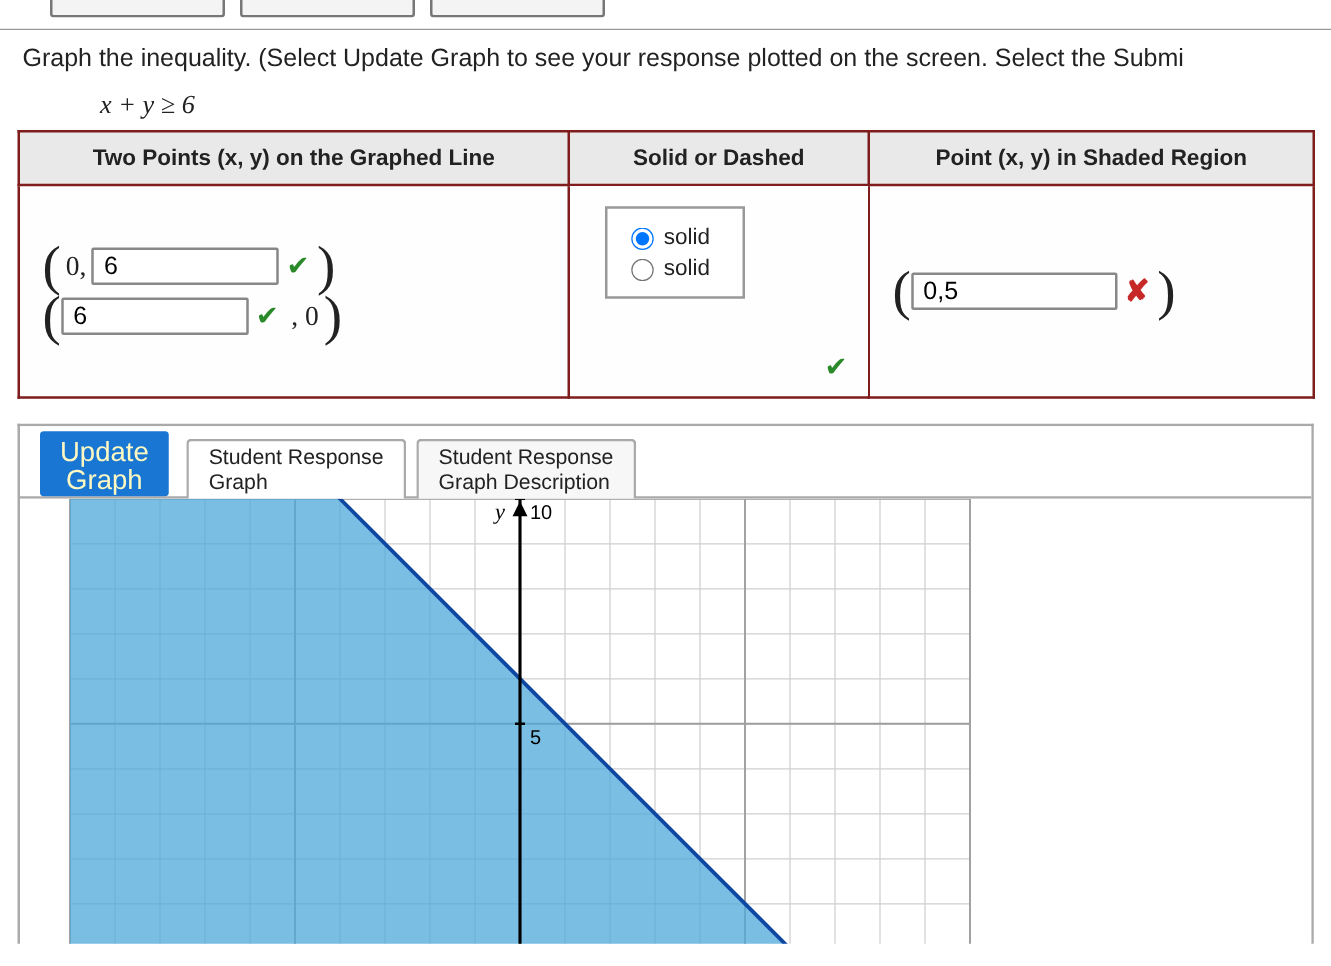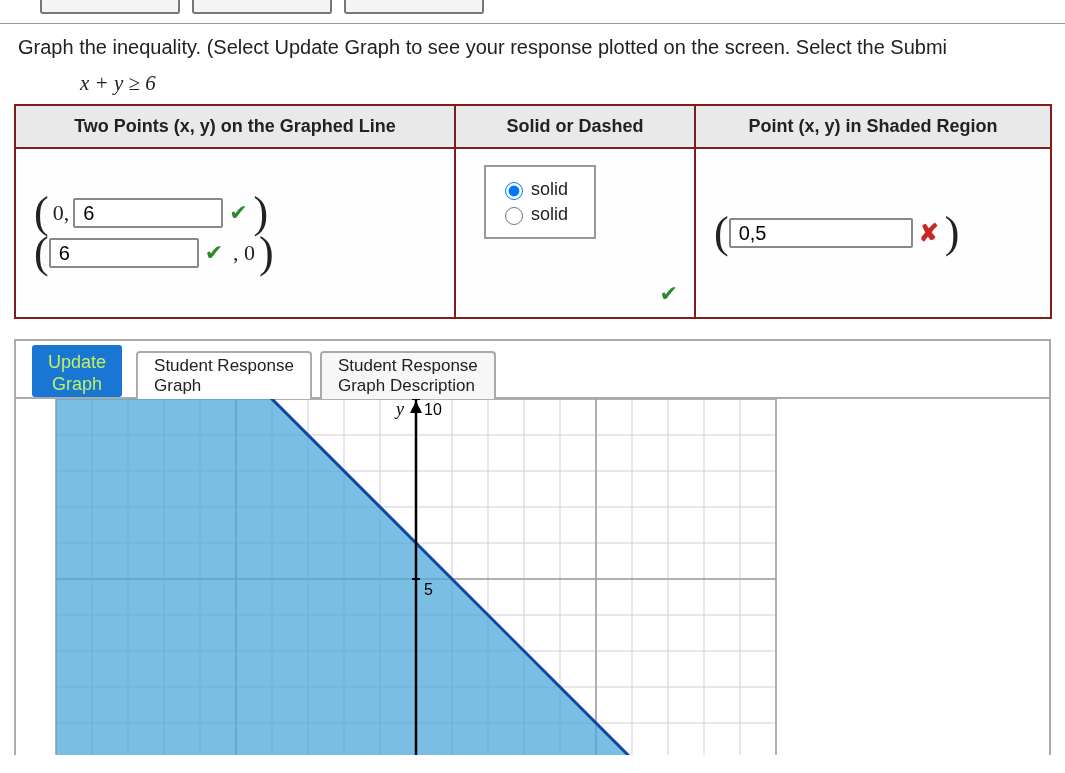--- a/index.html
+++ b/index.html
@@ -116,23 +116,23 @@
   }
   .tab-row {
     display: flex;
     align-items: flex-end;
     border-bottom: 2px solid #aaa;
     height: 58px;
     background:#fff;
   }
   .btn-update {
     background: #1976d2;
-    color: #bef264;
+    color: #fef9c3;
     border: none;
-    font-size: 18px;
+    font-size: 22px;
     padding: 6px 16px;
     line-height: 22px;
     margin: 0 10px 0 16px;
     border-radius: 3px;
     height: 52px;
     cursor: pointer;
   }
   .tab {
     border: 2px solid #aaa;
     border-bottom: none;
@@ -217,21 +217,21 @@
           <div class="radio-row">
             <input type="radio" name="sd" style="">
             <span>solid</span>
           </div>
         </div>
         <span class="solid-check">✔</span>
       </td>
       <td class="shaded-cell">
         <div class="point-row">
           <span class="paren">(</span>
-          <input class="coord" style="width: 184px;" value="0,5">
+          <input class="coord" style="width: 165px;" value="0,5">
           <span class="cross">✘</span>
           <span class="paren">)</span>
         </div>
       </td>
     </tr>
   </tbody>
 </table>
 
 <div class="graph-area">
   <div class="tab-row">

